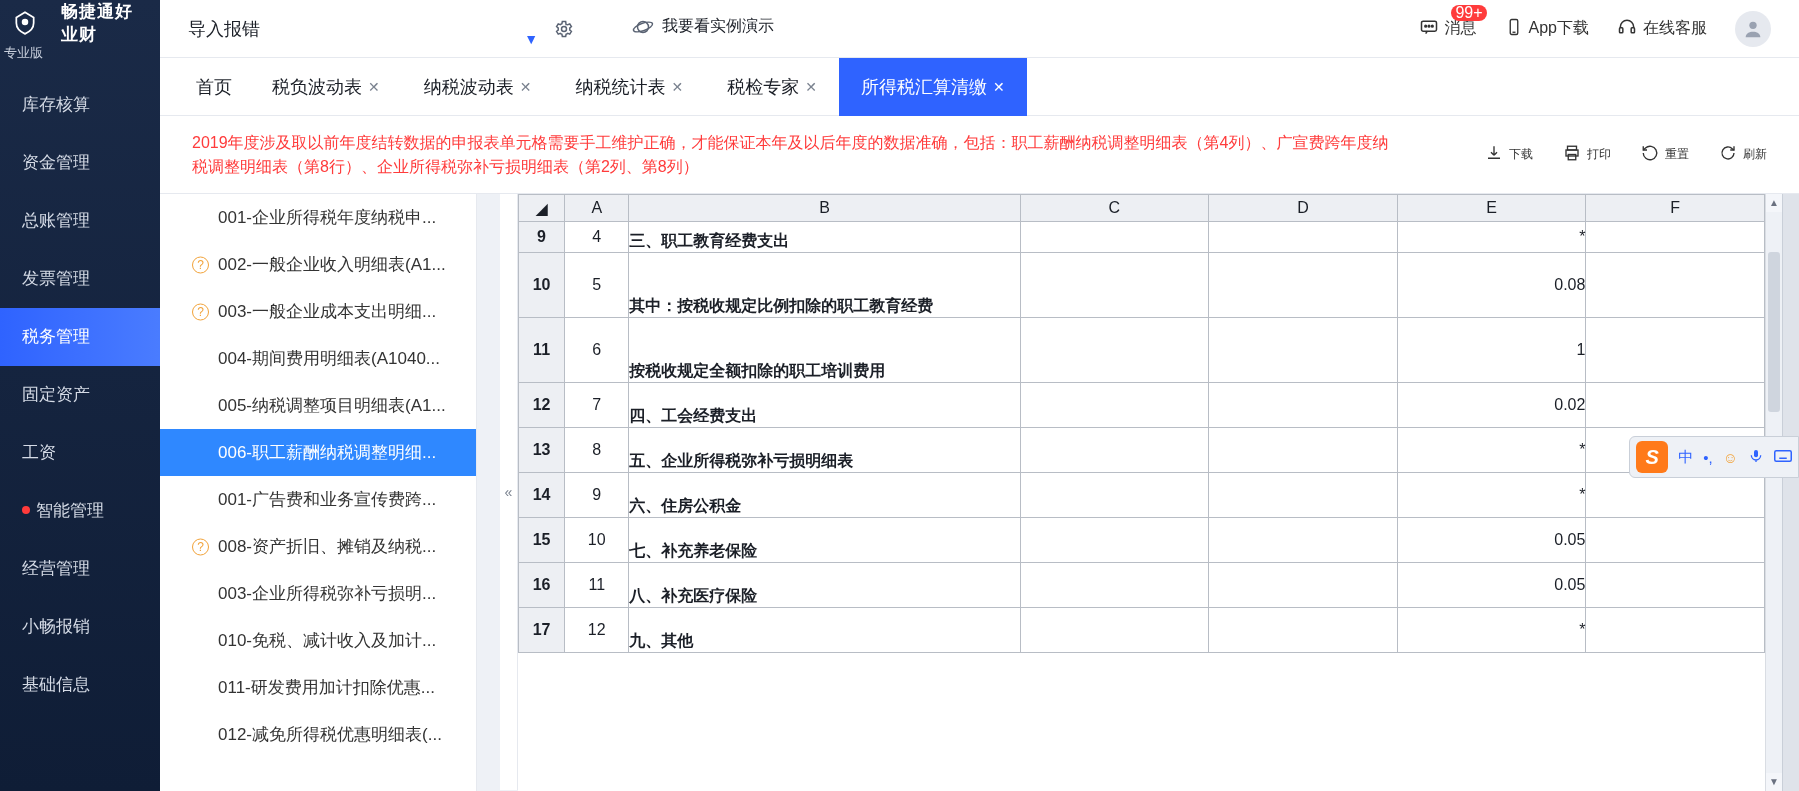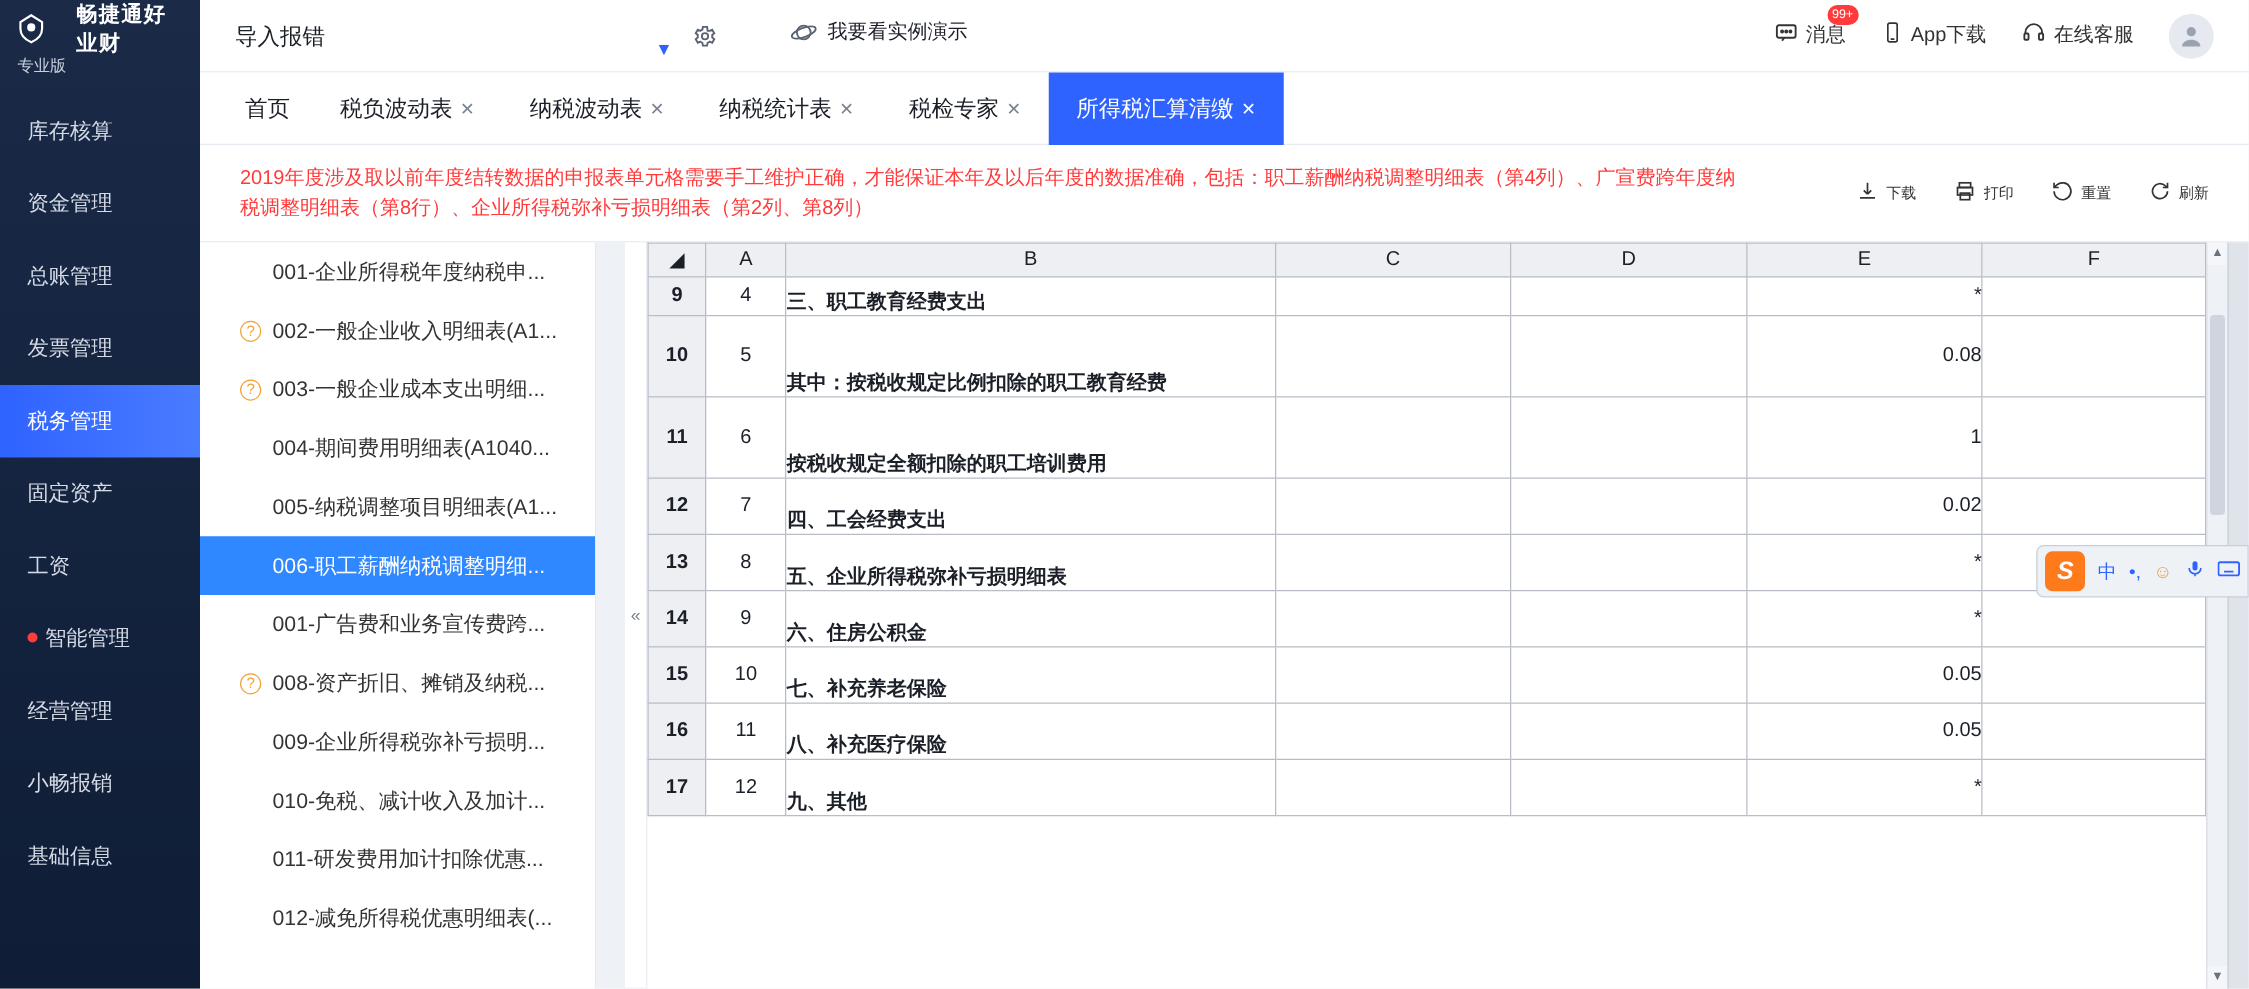--- a/index.html
+++ b/index.html
@@ -1,35 +1,35 @@
 <!DOCTYPE html>
 <html><head>
 <meta charset="utf-8">
 <style>
 *{box-sizing:border-box;margin:0;padding:0;font-family:"Microsoft YaHei","PingFang SC",Arial,sans-serif}
 body{width:1799px;height:791px;overflow:hidden;background:#eef1f6;position:relative;font-size:14px;color:#333}
 .sidebar{position:absolute;left:0;top:0;bottom:0;width:160px;background:linear-gradient(180deg,#1a2a47 0%,#0f1d36 100%);color:#d5dbe6}
 .logo-row{display:flex;align-items:center;gap:23px;height:40px;padding:6px 12px 0}
 .logo-mark svg{display:block}
 .logo-text{font-size:17px;font-weight:600;color:#fff;letter-spacing:1px}
-.edition{font-size:13px;color:#c8cfdc;padding:4px 0 14px 14px}
+.edition{font-size:13px;color:#c8cfdc;padding:4px 0 14px 4px}
 .nav{display:flex;flex-direction:column}
 .nav-item{height:58px;line-height:58px;font-size:17px;color:#d5dbe6;padding-left:22px;cursor:pointer;position:relative}
 .nav-item.active{background:linear-gradient(90deg,#2f63ff,#4a7cff);color:#fff}
 .nav-item .dot{display:inline-block;width:8px;height:8px;border-radius:50%;background:#ff3b3b;margin-right:6px;vertical-align:2px}
 .top-bar{position:absolute;left:160px;top:0;right:0;height:58px;background:#fff;display:flex;align-items:center;padding:0 28px;border-bottom:1px solid #e6e9ef}
 .search-box{flex:none;width:350px;display:flex;align-items:flex-end;position:relative}
 .search-input{width:100%;height:36px;border:none;outline:none;font-size:18px;color:#1b1f27}
 .search-caret{color:#2f63ff;font-size:14px;margin-left:6px}
 .gear{width:28px;height:28px;display:flex;align-items:center;justify-content:center;color:#5a6373;margin-left:12px;cursor:pointer}
 .demo-area{display:flex;align-items:flex-start;gap:8px;margin-left:54px;color:#1b1f27;font-size:16px}
 .demo-area svg{color:#5a6373}
 .top-right{display:flex;align-items:center;gap:28px;margin-left:auto}
 .tr-item{display:flex;align-items:center;gap:6px;color:#333;font-size:16px;cursor:pointer;position:relative}
-.badge{position:absolute;top:-12px;right:-10px;background:#ff3b3b;color:#fff;font-size:10px;border-radius:10px;padding:0 4px;line-height:16px}
+.badge{position:absolute;top:-12px;right:-10px;background:#ff3b3b;color:#fff;font-size:16px;border-radius:10px;padding:0 4px;line-height:16px}
 .avatar{width:36px;height:36px;border-radius:50%;background:#e6e9ef;display:flex;align-items:center;justify-content:center;color:#9aa2b1}
 .tabs-bar{position:absolute;left:160px;top:58px;right:0;height:58px;background:#fff;display:flex;align-items:center;padding-left:18px;border-bottom:1px solid #e6e9ef}
 .tab{padding:0 22px;height:58px;display:flex;align-items:center;gap:6px;font-size:18px;color:#1b1f27;cursor:pointer}
 .tab.home{padding:0 18px}
 .tab .close{color:#7a828f;font-size:14px}
 .tab.active{background:#2f63ff;color:#fff}
 .tab.active .close{color:#fff}
 .notice-bar{position:absolute;left:160px;top:116px;right:0;height:78px;background:#fff;display:flex;align-items:center;padding:0 32px;border-bottom:1px solid #e6e9ef}
 .notice-text{color:#ff3b3b;font-size:16px;line-height:24px;max-width:1210px}
 .actions{display:flex;align-items:center;gap:30px;margin-left:auto}
@@ -212,21 +212,21 @@
 
 <div class="list-panel" id="list">
     <div class="list-item">001-企业所得税年度纳税申...</div>
     <div class="list-item"><span class="warn">?</span>002-一般企业收入明细表(A1...</div>
     <div class="list-item"><span class="warn">?</span>003-一般企业成本支出明细...</div>
     <div class="list-item">004-期间费用明细表(A1040...</div>
     <div class="list-item">005-纳税调整项目明细表(A1...</div>
     <div class="list-item selected">006-职工薪酬纳税调整明细...</div>
     <div class="list-item">001-广告费和业务宣传费跨...</div>
     <div class="list-item"><span class="warn">?</span>008-资产折旧、摊销及纳税...</div>
-    <div class="list-item">009-企业所得税弥补亏损明...</div>
+    <div class="list-item">003-企业所得税弥补亏损明...</div>
     <div class="list-item">010-免税、减计收入及加计...</div>
     <div class="list-item">011-研发费用加计扣除优惠...</div>
     <div class="list-item">012-减免所得税优惠明细表(...</div>
   </div>
 <div class="collapse-handle">«</div>
 
 <div class="sheet">
   <table class="grid">
     <thead>
       <tr>

